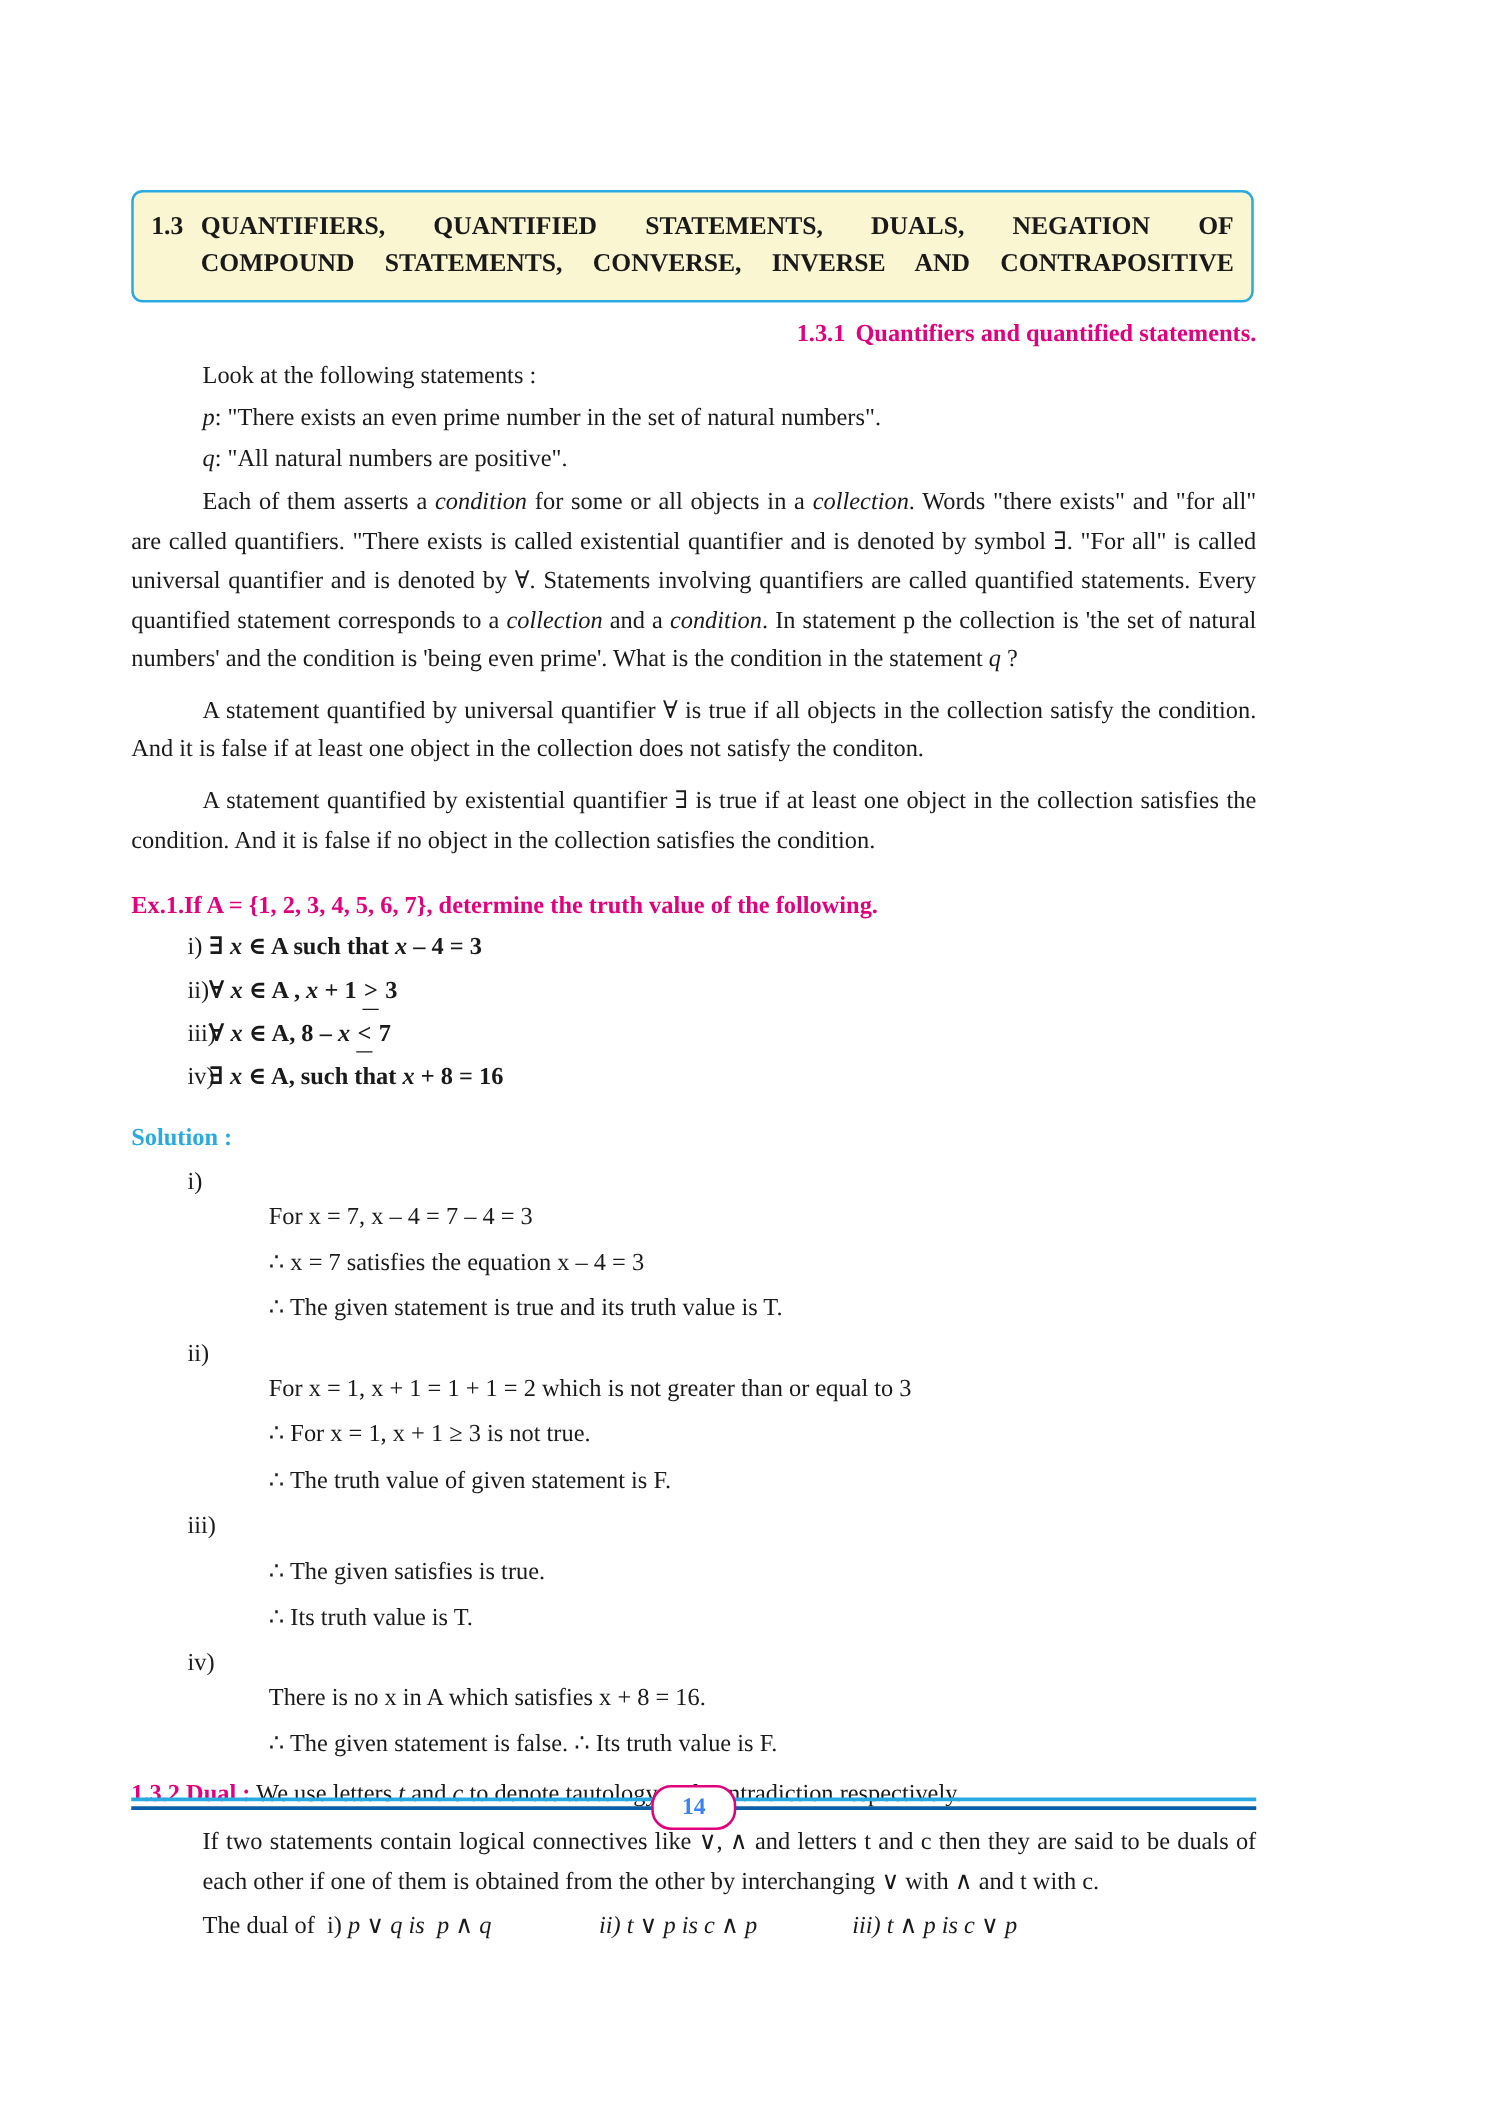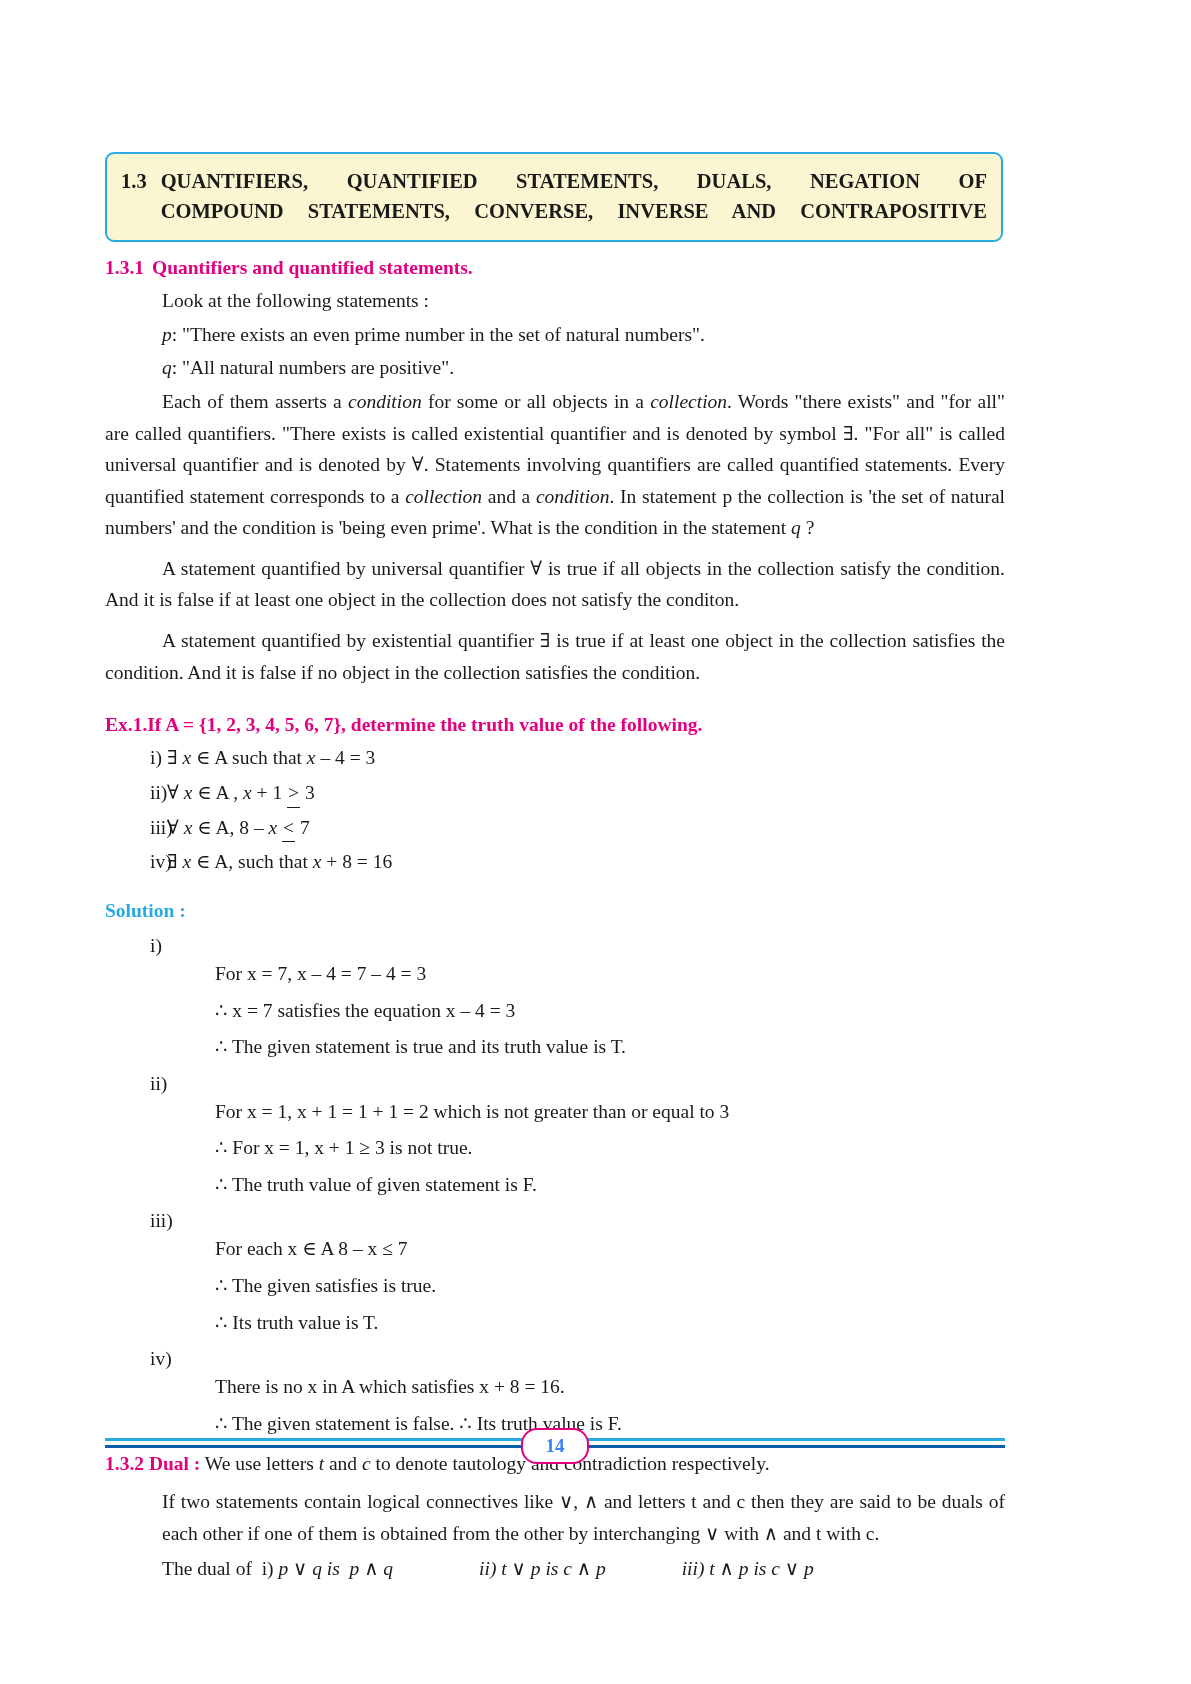--- a/index.html
+++ b/index.html
@@ -76,20 +76,21 @@
     font-size: 19.5px;
     line-height: 1.62;
   }
 
   .h-sub {
     color: #e3007f;
     font-weight: bold;
     font-size: 19.5px;
     margin: 0 0 3px 0;
     line-height: 1.5;
+    text-align: right;
   }
   .h-sub .hnum { margin-right: 8px; }
 
   .h-ex {
     color: #e3007f;
     font-weight: bold;
     font-size: 19.5px;
     margin: 22px 0 2px 0;
     line-height: 1.5;
   }
@@ -131,21 +132,21 @@
   .lrow {
     display: flex;
     margin-top: 3px;
   }
   .lrow .marker {
     width: 62px;
     flex: 0 0 62px;
     padding-left: 45px;
     box-sizing: border-box;
   }
-  .lrow .lbody { flex: 1; }
+  .lrow .lbody { flex: 1; font-weight: bold; }
 
   .srow {
     display: flex;
     margin-top: 5px;
   }
   .srow .marker {
     width: 110px;
     flex: 0 0 110px;
     padding-left: 45px;
     box-sizing: border-box;
@@ -282,21 +283,20 @@
 
     <div class="srow">
       <div class="marker">ii)</div>
       <div class="lbody">For x = 1, x + 1 = 1 + 1 = 2 which is not greater than or equal to 3</div>
     </div>
     <div class="subline">∴  For x = 1,  x + 1 ≥ 3 is not true.</div>
     <div class="subline">∴  The truth value of given statement is F.</div>
 
     <div class="srow">
       <div class="marker">iii)</div>
-      <div class="lbody">For each x ∈ A   8 – x ≤ 7</div>
     </div>
     <div class="subline">∴  The given satisfies is true.</div>
     <div class="subline">∴  Its truth value is T.</div>
 
     <div class="srow">
       <div class="marker">iv)</div>
       <div class="lbody">There is no x in A which satisfies x + 8 = 16.</div>
     </div>
     <div class="subline">∴  The given statement is false.   ∴  Its truth value is F.</div>
 

